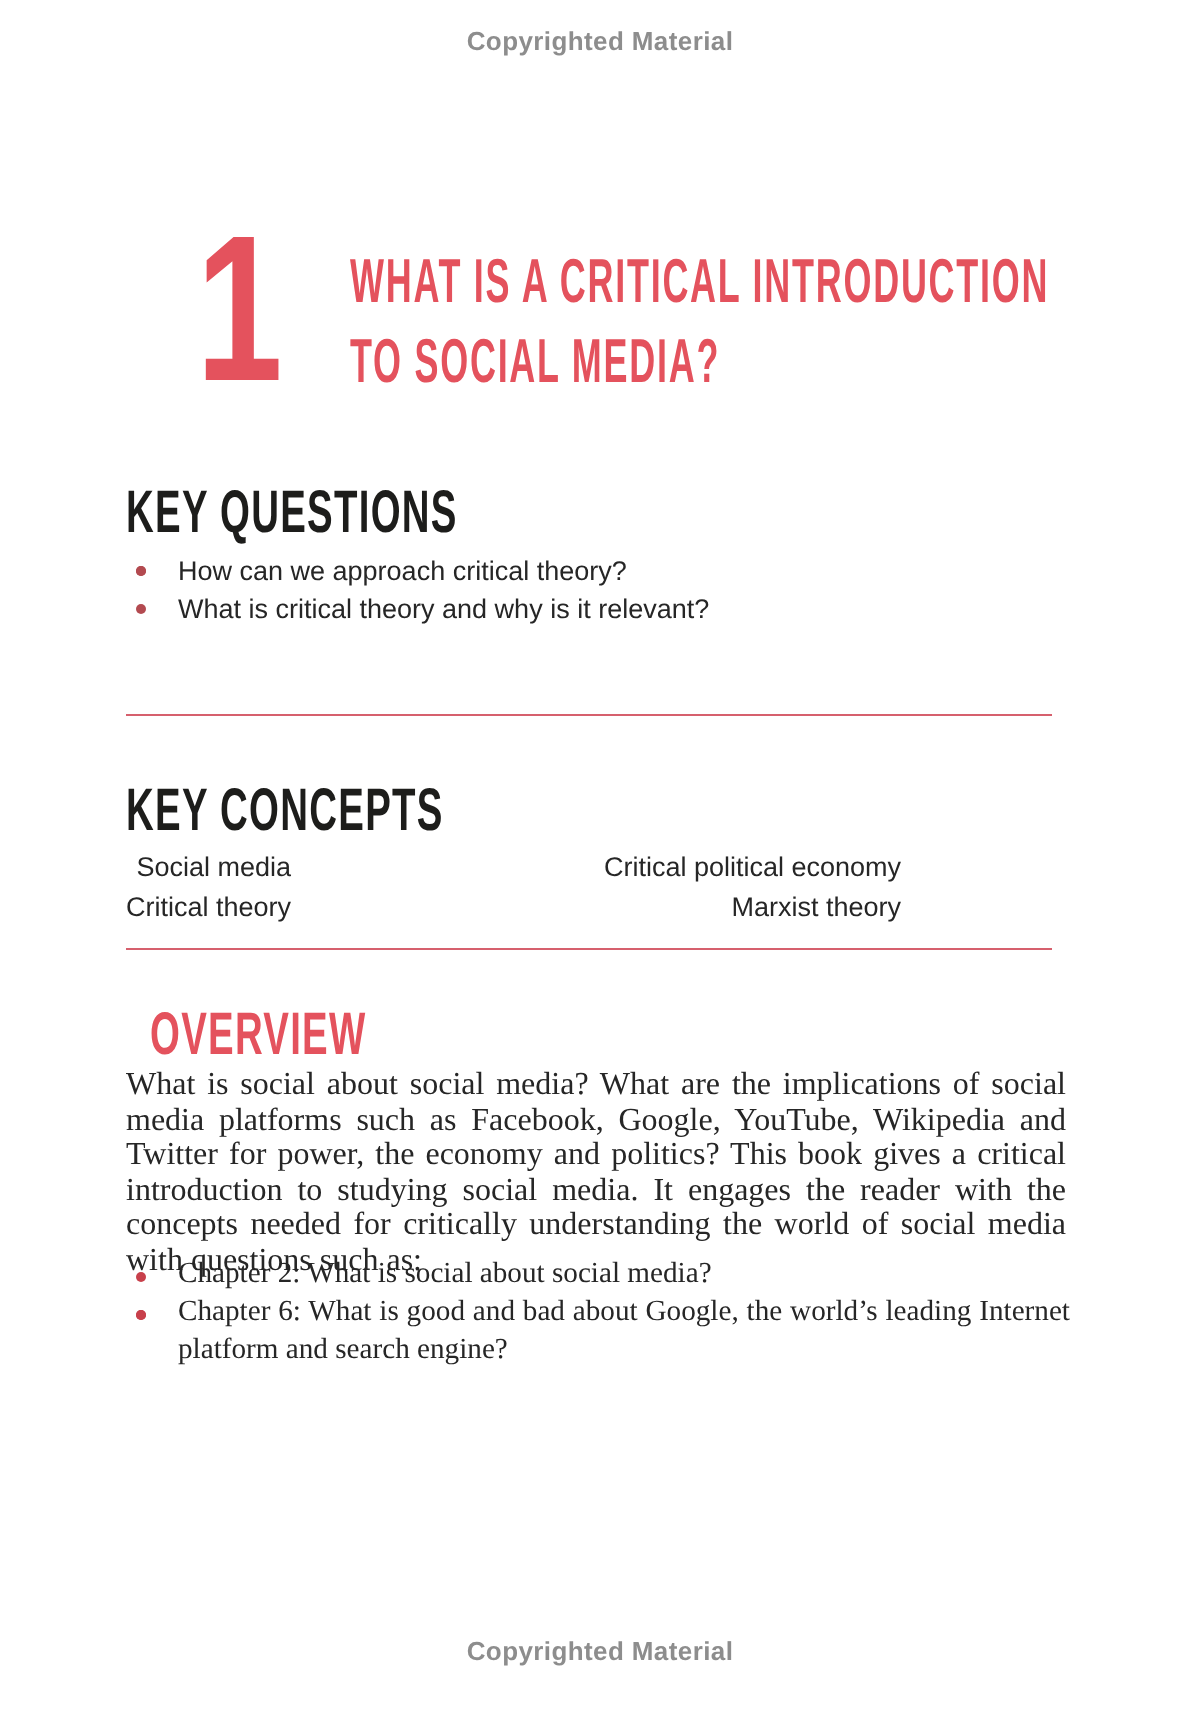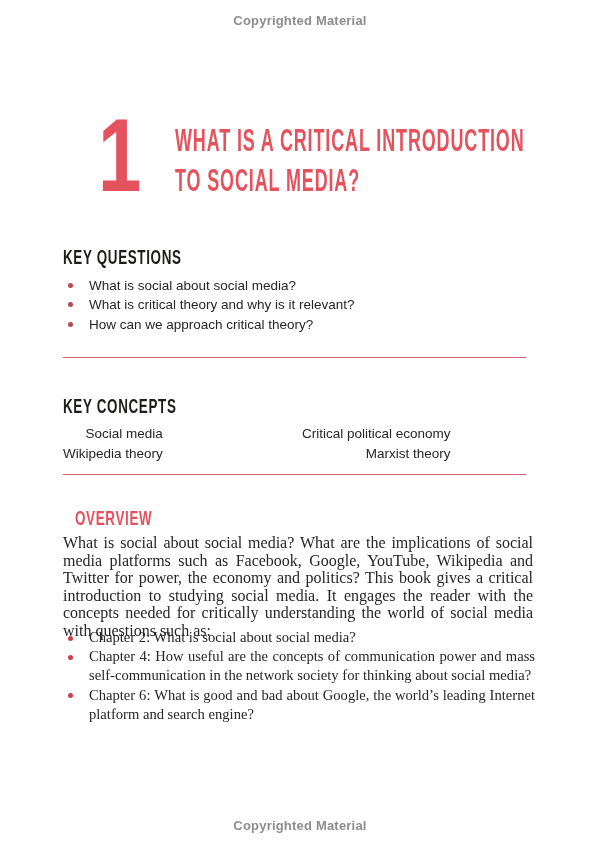--- a/index.html
+++ b/index.html
@@ -59,21 +59,21 @@
   .chapter-title .cond {
     transform: scaleX(0.58);
     letter-spacing: 1.5px;
     display: block;
   }
 
   .sec-heading {
     position: absolute;
     left: 63px;
     margin: 0;
-    font-size: 21px;
+    font-size: 30px;
     line-height: 26px;
     font-weight: bold;
     color: var(--heading-black, #1d1d1b);
   }
   .sec-heading .cond {
     transform: scaleX(0.64);
     letter-spacing: 1px;
   }
   .sec-heading.red { color: var(--accent-red, #e4525d); margin-left: 12px; }
 
@@ -168,42 +168,41 @@
     <span class="cond">TO SOCIAL MEDIA?</span>
   </h1>
 
   <h2 class="sec-heading" style="top:244px">
     <span class="cond">KEY QUESTIONS</span>
   </h2>
 
   <ul class="kq-list">
     <li>
       <span class="dot"></span>
-      <span>What is social about social media?</span>
+    </li>
+    <li>
+      <span class="dot"></span>
+      <span>How can we approach critical theory?</span>
     </li>
     <li>
       <span class="dot"></span>
       <span>What is critical theory and why is it relevant?</span>
-    </li>
-    <li>
-      <span class="dot"></span>
-      <span>How can we approach critical theory?</span>
     </li>
   </ul>
 
   <div class="rule" style="top:357px"></div>
 
   <h2 class="sec-heading" style="top:393px">
     <span class="cond">KEY CONCEPTS</span>
   </h2>
 
   <div class="concepts">
     <div class="col left">
       <div>Social media</div>
-      <div>Wikipedia theory</div>
+      <div>Critical theory</div>
     </div>
     <div class="col right">
       <div>Critical political economy</div>
       <div>Marxist theory</div>
     </div>
   </div>
 
   <div class="rule" style="top:474px"></div>
 
   <h2 class="sec-heading red" style="top:505px">
@@ -212,21 +211,20 @@
 
   <p class="overview-para">What is social about social media? What are the implications of social media platforms such as Facebook, Google, YouTube, Wikipedia and Twitter for power, the economy and politics? This book gives a critical introduction to studying social media. It engages the reader with the concepts needed for critically understanding the world of social media with questions such as:</p>
 
   <ul class="chapter-list">
     <li>
       <span class="dot"></span>
       <span>Chapter 2: What is social about social media?</span>
     </li>
     <li>
       <span class="dot"></span>
-      <span>Chapter 4: How useful are the concepts of communication power and mass self-communication in the network society for thinking about social media?</span>
     </li>
     <li>
       <span class="dot"></span>
       <span>Chapter 6: What is good and bad about Google, the world’s leading Internet platform and search engine?</span>
     </li>
   </ul>
 
   <div class="copyright bottom">Copyrighted Material</div>
 
 </div>

